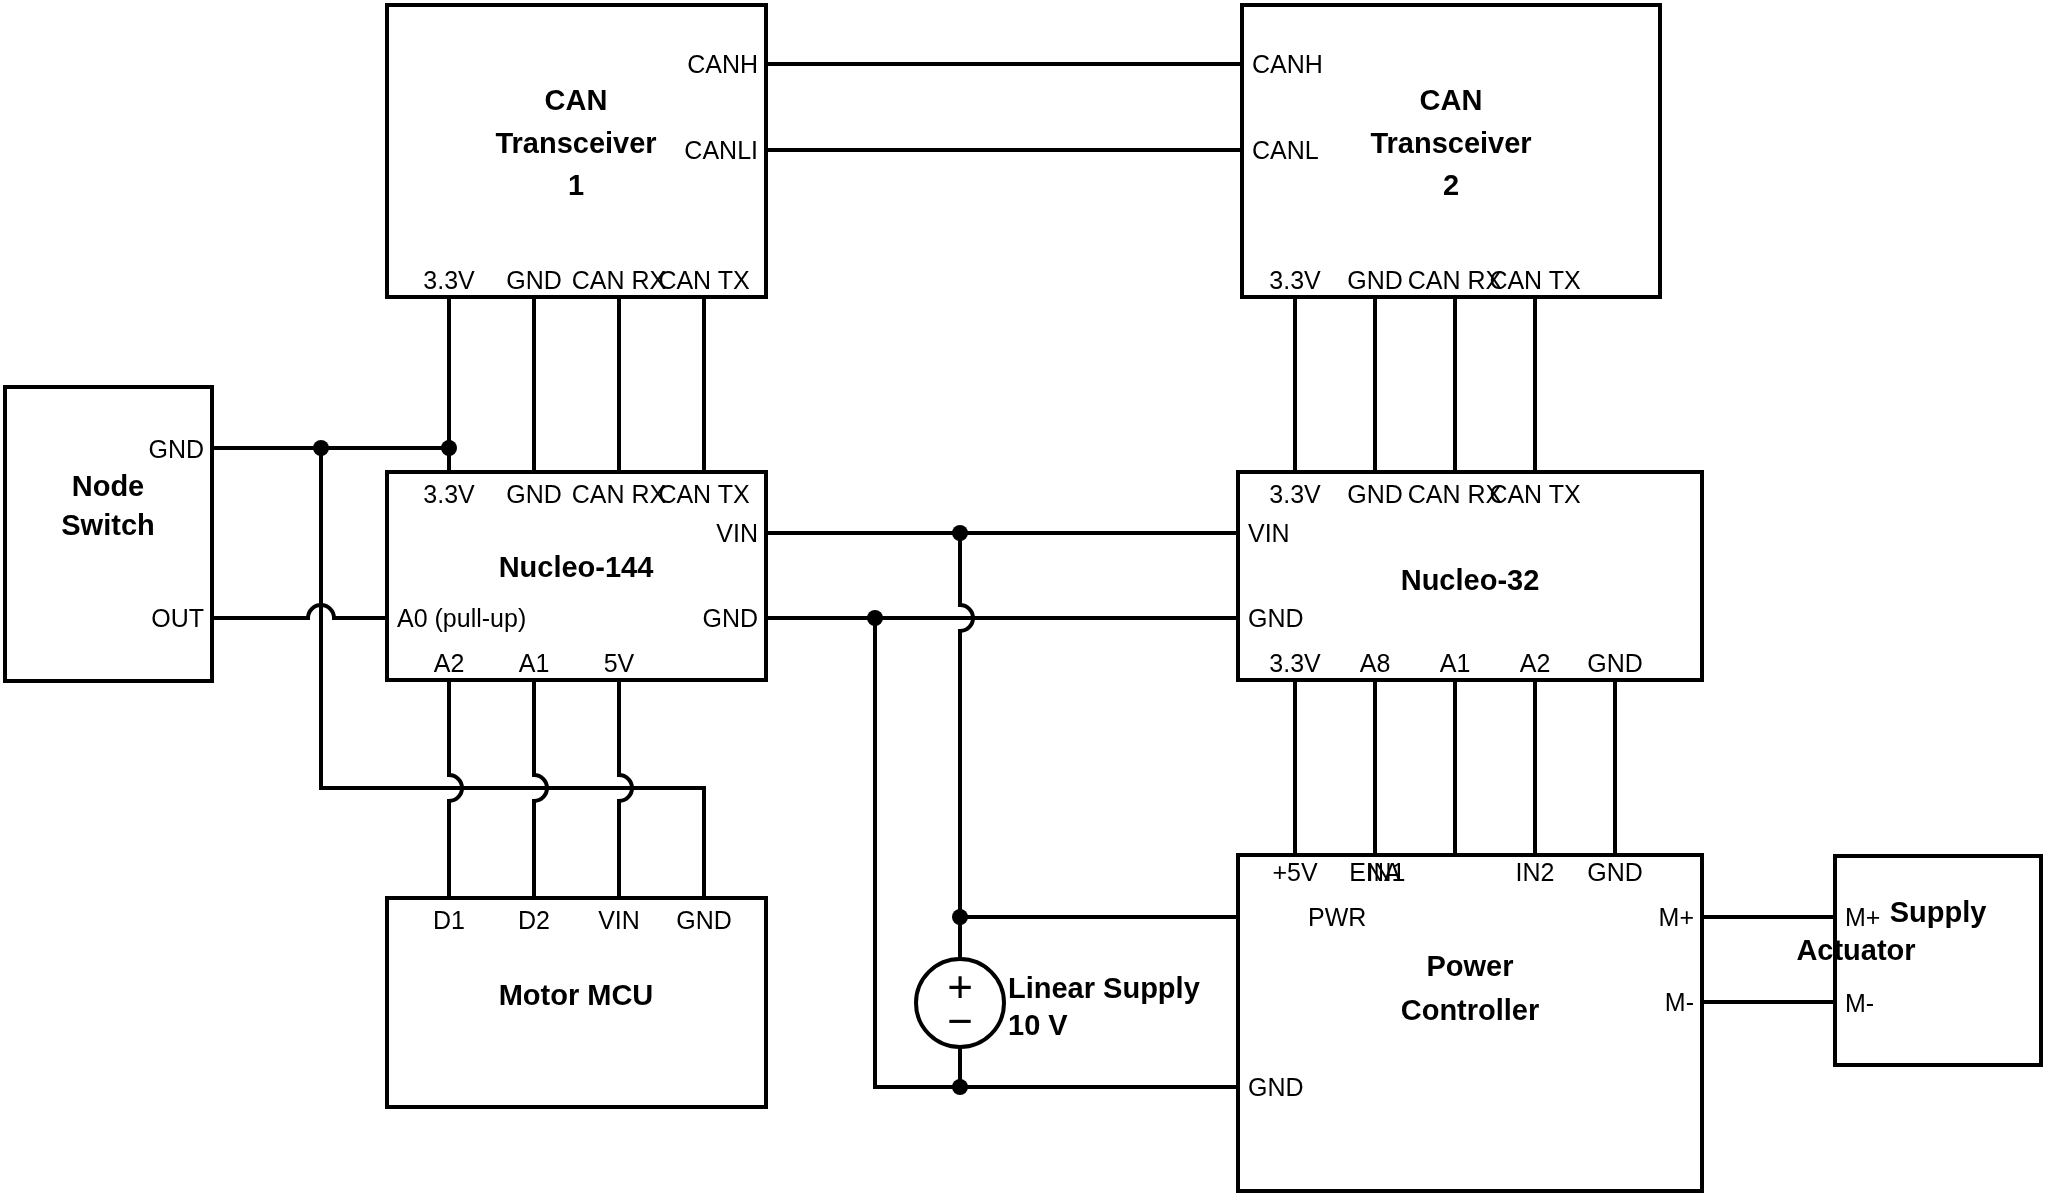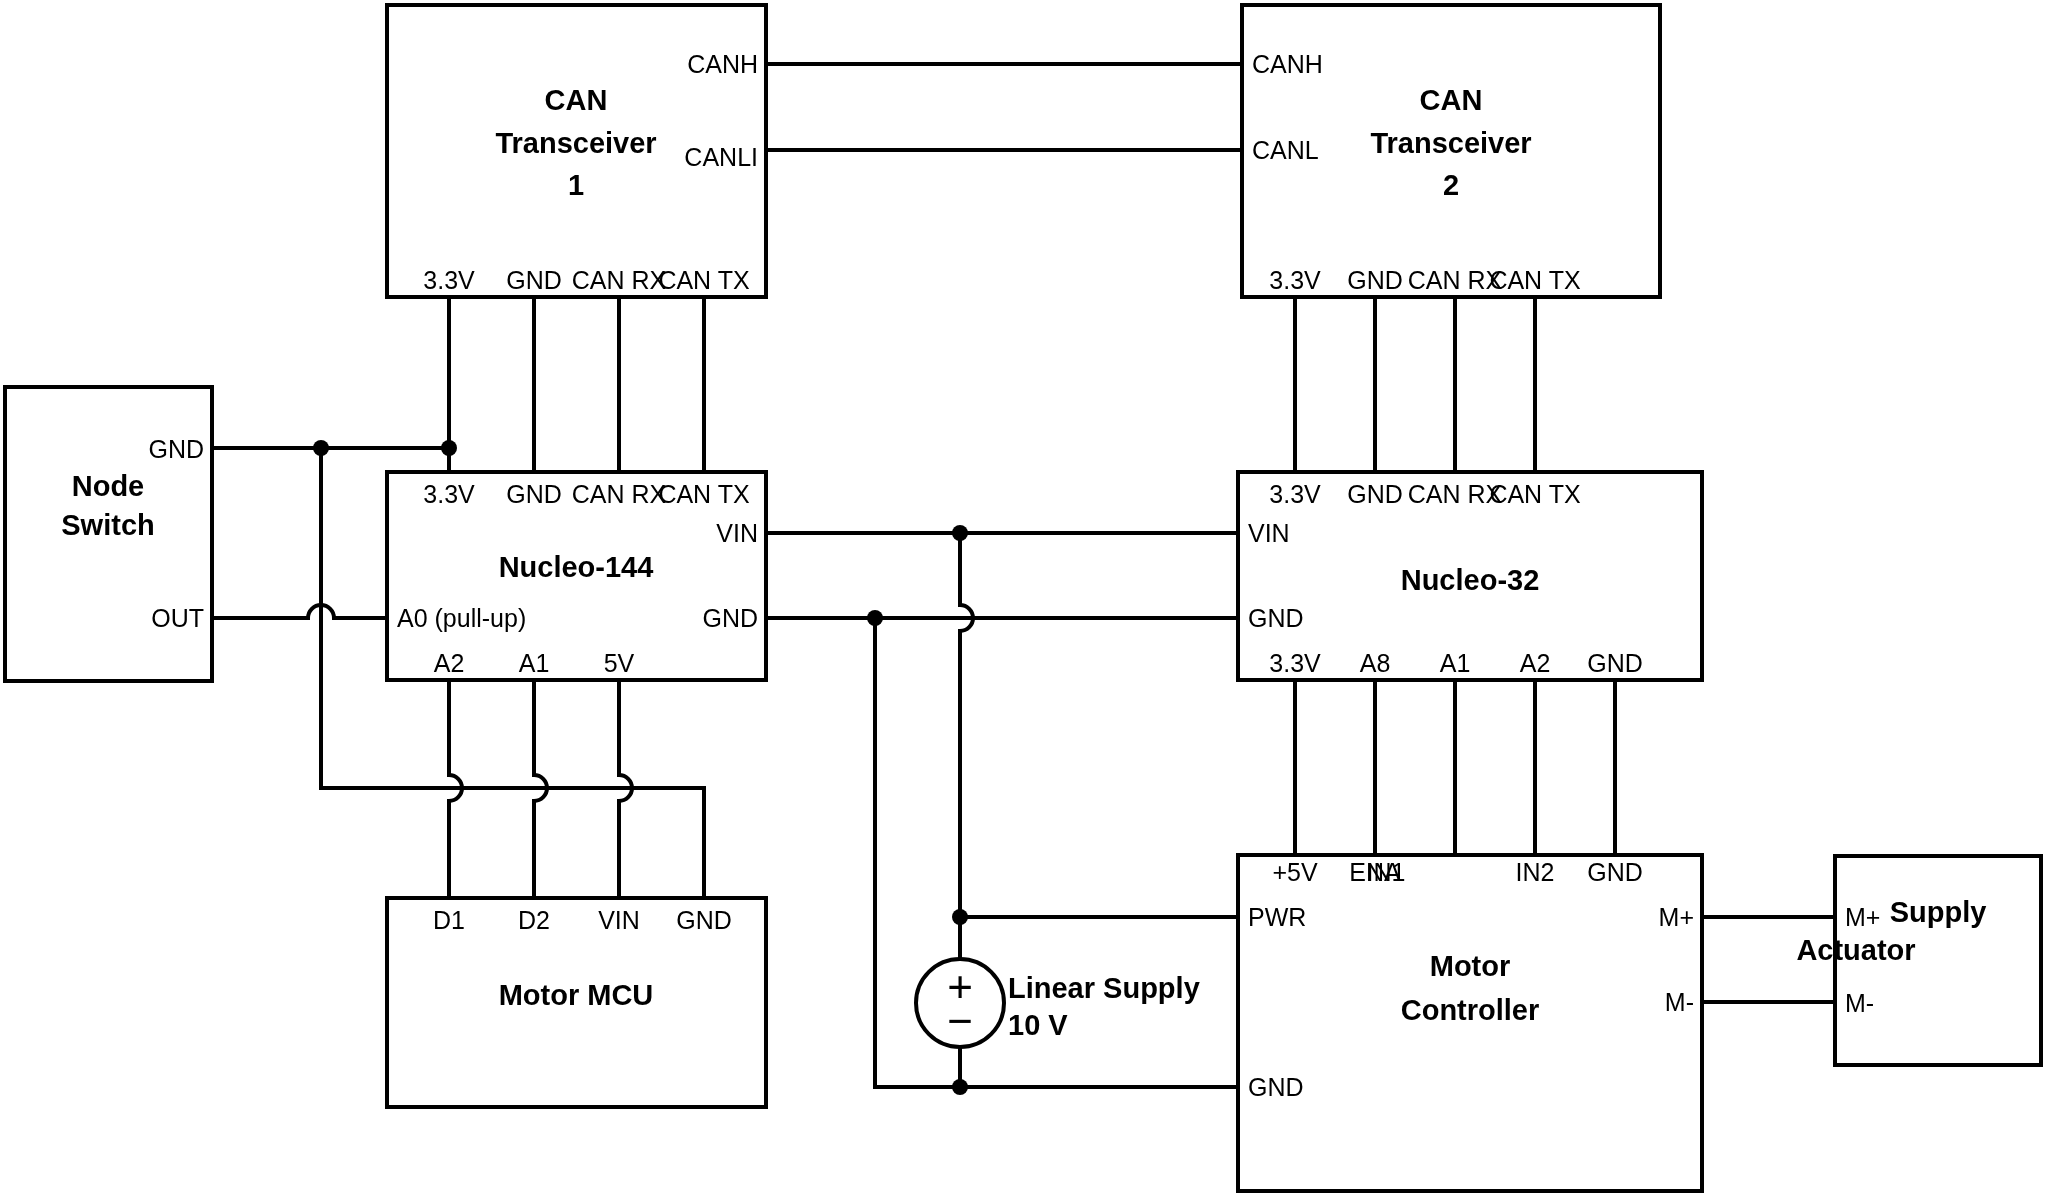--- a/index.html
+++ b/index.html
@@ -82,21 +82,21 @@
 
   <span class="lbl ctr b" style="left:108px;top:486px">Node</span>
   <span class="lbl ctr b" style="left:108px;top:525px">Switch</span>
   <span class="lbl rgt" style="left:204px;top:449px">GND</span>
   <span class="lbl rgt" style="left:204px;top:618px">OUT</span>
 
   <span class="lbl ctr b" style="left:576px;top:100px">CAN</span>
   <span class="lbl ctr b" style="left:576px;top:143px">Transceiver</span>
   <span class="lbl ctr b" style="left:576px;top:185px">1</span>
   <span class="lbl rgt" style="left:758px;top:64px">CANH</span>
-  <span class="lbl rgt" style="left:758px;top:157px">CANLI</span>
+  <span class="lbl rgt" style="left:758px;top:150px">CANLI</span>
   <span class="lbl ctr" style="left:449px;top:280px">3.3V</span>
   <span class="lbl ctr" style="left:534px;top:280px">GND</span>
   <span class="lbl ctr" style="left:619px;top:280px">CAN RX</span>
   <span class="lbl ctr" style="left:704px;top:280px">CAN TX</span>
 
   <span class="lbl ctr b" style="left:1451px;top:100px">CAN</span>
   <span class="lbl ctr b" style="left:1451px;top:143px">Transceiver</span>
   <span class="lbl ctr b" style="left:1451px;top:185px">2</span>
   <span class="lbl lft" style="left:1252px;top:64px">CANH</span>
   <span class="lbl lft" style="left:1252px;top:150px">CANL</span>
@@ -134,22 +134,22 @@
   <span class="lbl ctr" style="left:534px;top:920px">D2</span>
   <span class="lbl ctr" style="left:619px;top:920px">VIN</span>
   <span class="lbl ctr" style="left:704px;top:920px">GND</span>
   <span class="lbl ctr b" style="left:576px;top:995px">Motor MCU</span>
 
   <span class="lbl ctr" style="left:1295px;top:872px">+5V</span>
   <span class="lbl ctr" style="left:1375px;top:872px">ENA</span>
   <span class="lbl ctr" style="left:1386px;top:872px">IN1</span>
   <span class="lbl ctr" style="left:1535px;top:872px">IN2</span>
   <span class="lbl ctr" style="left:1615px;top:872px">GND</span>
-  <span class="lbl lft" style="left:1248px;top:917px">PWR</span>
-  <span class="lbl ctr b" style="left:1470px;top:966px">Motor</span>
+  <span class="lbl lft" style="left:1308px;top:917px">PWR</span>
+  <span class="lbl ctr b" style="left:1470px;top:966px">Power</span>
   <span class="lbl ctr b" style="left:1470px;top:1010px">Controller</span>
   <span class="lbl lft" style="left:1248px;top:1087px">GND</span>
   <span class="lbl rgt" style="left:1694px;top:917px">M+</span>
   <span class="lbl rgt" style="left:1694px;top:1002px">M-</span>
 
   <span class="lbl lft" style="left:1845px;top:917px">M+</span>
   <span class="lbl lft" style="left:1845px;top:1003px">M-</span>
   <span class="lbl ctr b" style="left:1938px;top:912px">Supply</span>
   <span class="lbl ctr b" style="left:1856px;top:950px">Actuator</span>
 

